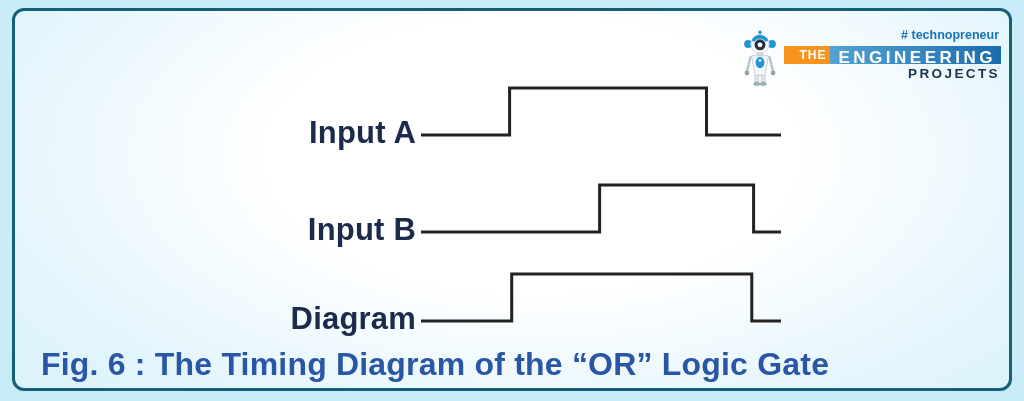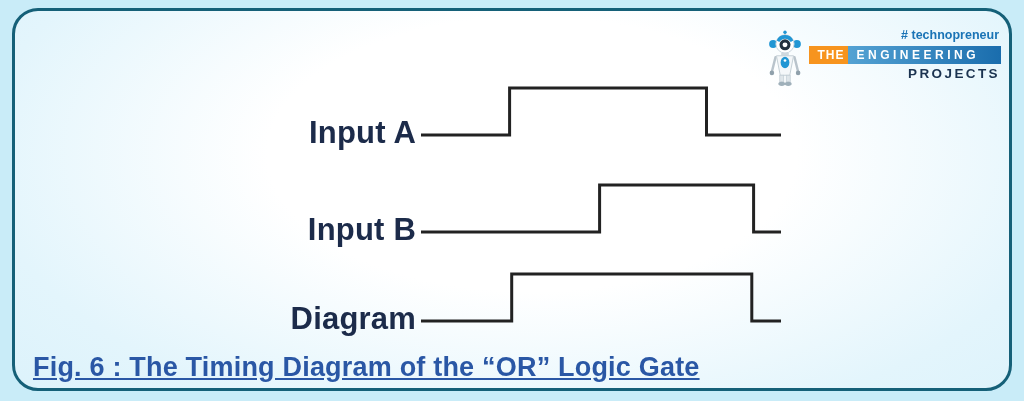--- a/index.html
+++ b/index.html
@@ -7,21 +7,21 @@
     width: 1024px; height: 401px;
     overflow: hidden;
     font-family: "Liberation Sans", sans-serif;
     background: #c9ecf8;
   }
   .card {
     position: absolute;
     left: 12px; top: 8px;
     width: 1000px; height: 383px;
     border: 3px solid #156078;
-    border-radius: 26px;
+    border-radius: 12px;
     background: radial-gradient(95% 130% at 52% 38%, #ffffff 0%, #ffffff 28%, #e3f5fc 58%, #cfeef9 100%);
   }
   
   .sig-row {
     position: absolute;
     left: 140px;
     display: flex;
     align-items: flex-end;
   }
   .sig-label {
@@ -31,26 +31,25 @@
     font-size: 31px;
     font-weight: 700;
     letter-spacing: 0.2px;
     margin-bottom: -10px;
     white-space: nowrap;
   }
   .sig-svg { display: block; }
   
   .caption {
     position: absolute;
-    left: 18px; bottom: 5px;
-    font-size: 27px;
+    left: 26px; bottom: 5px;
+    font-size: 32px;
     font-weight: 600;
     letter-spacing: 0.2px;
     white-space: nowrap;
-    text-decoration: underline;
   }
   
   .logo {
     position: absolute;
     top: 17px; right: 8px;
     display: flex;
     align-items: flex-start;
   }
   .logo-text { display: flex; flex-direction: column; align-items: flex-end; }
   .logo-tagline {
@@ -58,28 +57,28 @@
     font-weight: bold;
     margin-bottom: 4px;
     margin-right: 2px;
     white-space: nowrap;
   }
   .logo-bar { display: flex; height: 18px; }
   .logo-the {
     color: #ffffff;
     font-size: 12px;
     font-weight: bold;
-    padding: 2px 4px 0 8px;
+    padding: 2px 4px 0 15px;
     letter-spacing: 1px;
   }
   .logo-eng {
     color: #ffffff;
-    font-size: 12px;
+    font-size: 17px;
     font-weight: bold;
-    padding: 2px 22px 0 8px;
+    padding: 2px 5px 0 8px;
     letter-spacing: 3.5px;
   }
   .logo-projects {
     font-size: 13.5px;
     font-weight: bold;
     letter-spacing: 2.4px;
     margin-top: 2px;
     margin-right: 1px;
   }
   .robot { margin-right: 5px; margin-top: 2px; }

